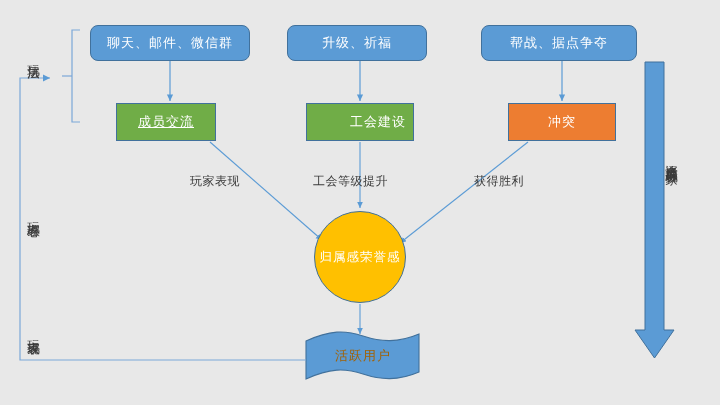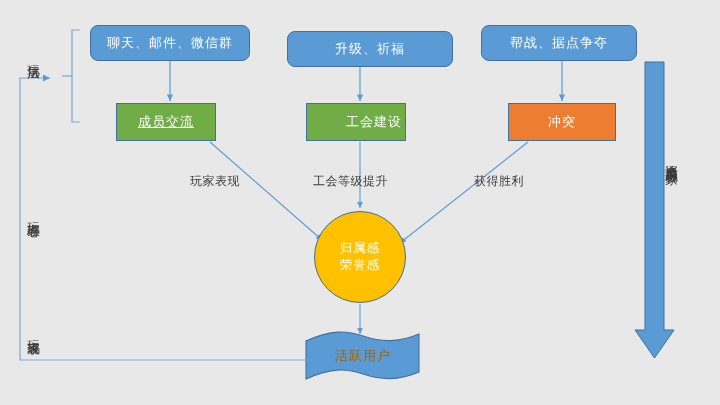--- a/index.html
+++ b/index.html
@@ -52,21 +52,21 @@
   .green { background: #70ad47; }
   .orange { background: #ed7d31; }
   .circle-node {
     position: absolute;
     width: 92px;
     height: 92px;
     border-radius: 50%;
     background: #ffc000;
     border: 1px solid #41719c;
     display: flex;
-    flex-direction: column;
+    flex-direction: row;
     align-items: center;
     justify-content: center;
     color: #ffffff;
     font-size: 12.5px;
     line-height: 1.35;
     letter-spacing: 1px;
     box-sizing: border-box;
   }
   .wave-label {
     position: absolute;
@@ -146,22 +146,22 @@
   </svg>
 
   <div class="layer-label" style="left:26px; top:55px;">玩法层</div>
   <div class="layer-label" style="left:26px; top:212px;">玩家心理</div>
   <div class="layer-label" style="left:26px; top:330px;">玩家表现</div>
 
   <div class="node node-top" style="left:90px; top:25px; width:160px;">聊天、邮件、微信群</div>
   <div class="node node-mid green" style="left:116px; top:103px; width:100px;text-decoration:underline;">成员交流</div>
   <div class="edge-label" style="left:190px; top:173px;">玩家表现</div>
 
-  <div class="node node-top" style="left:287px; top:31px; width:166px;">升级、祈福</div>
-  <div class="node node-mid green" style="left:306px; top:103px; width:100px;padding-left:36px;">工会建设</div>
+  <div class="node node-top" style="left:287px; top:25px; width:140px;">升级、祈福</div>
+  <div class="node node-mid green" style="left:306px; top:103px; width:108px;padding-left:36px;">工会建设</div>
   <div class="edge-label" style="left:313px; top:173px;">工会等级提升</div>
 
   <div class="node node-mid orange" style="left:508px; top:103px; width:108px;">冲突</div>
   <div class="node node-top" style="left:481px; top:25px; width:156px;">帮战、据点争夺</div>
   <div class="edge-label" style="left:474px; top:173px;">获得胜利</div>
 
   <div class="circle-node" style="left:314px; top:211px;">
     <span>归属感</span>
     <span>荣誉感</span>
   </div>

